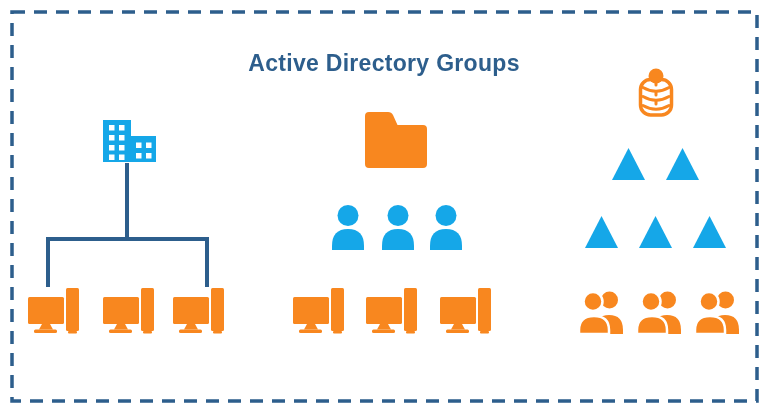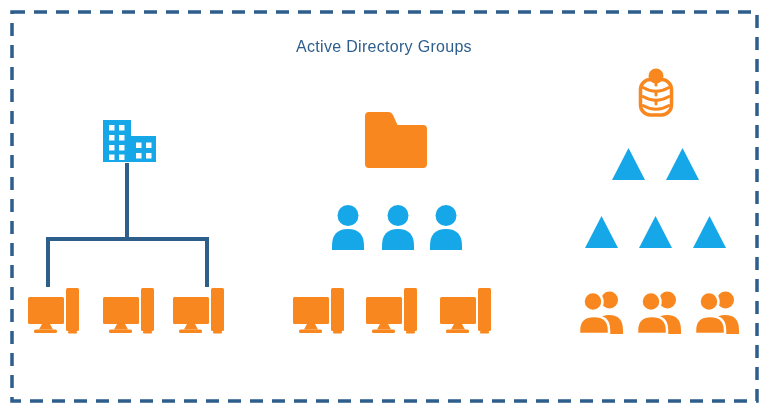--- a/index.html
+++ b/index.html
@@ -8,26 +8,26 @@
     width: 768px;
     height: 413px;
     background: var(--background, #ffffff);
     font-family: "Liberation Sans", sans-serif;
     overflow: hidden;
   }
   .abs { position: absolute; }
   .border-svg { position: absolute; left: 0; top: 0; pointer-events: none; }
   .title {
     position: absolute;
-    top: 38px;
+    top: 50px;
     left: 0;
     width: 100%;
     text-align: center;
-    font-size: 16px;
-    font-weight: normal;
+    font-size: 23px;
+    font-weight: bold;
     letter-spacing: 0.3px;
     color: var(--line-blue, #2d5e8c);
   }
   .ic-blue   { fill: var(--icon-blue, #15a7e8); }
   .ic-orange { fill: var(--icon-orange, #f8871f); }
   .win       { fill: var(--background, #ffffff); }
   .st-bg     { stroke: var(--background, #ffffff); stroke-width: 2.5px; }
   .ln        { stroke: var(--line-blue, #2d5e8c); stroke-width: 4px; fill: none; }
   .outl      { stroke: var(--icon-orange, #f8871f); fill: none; stroke-linecap: round; }
 </style>

